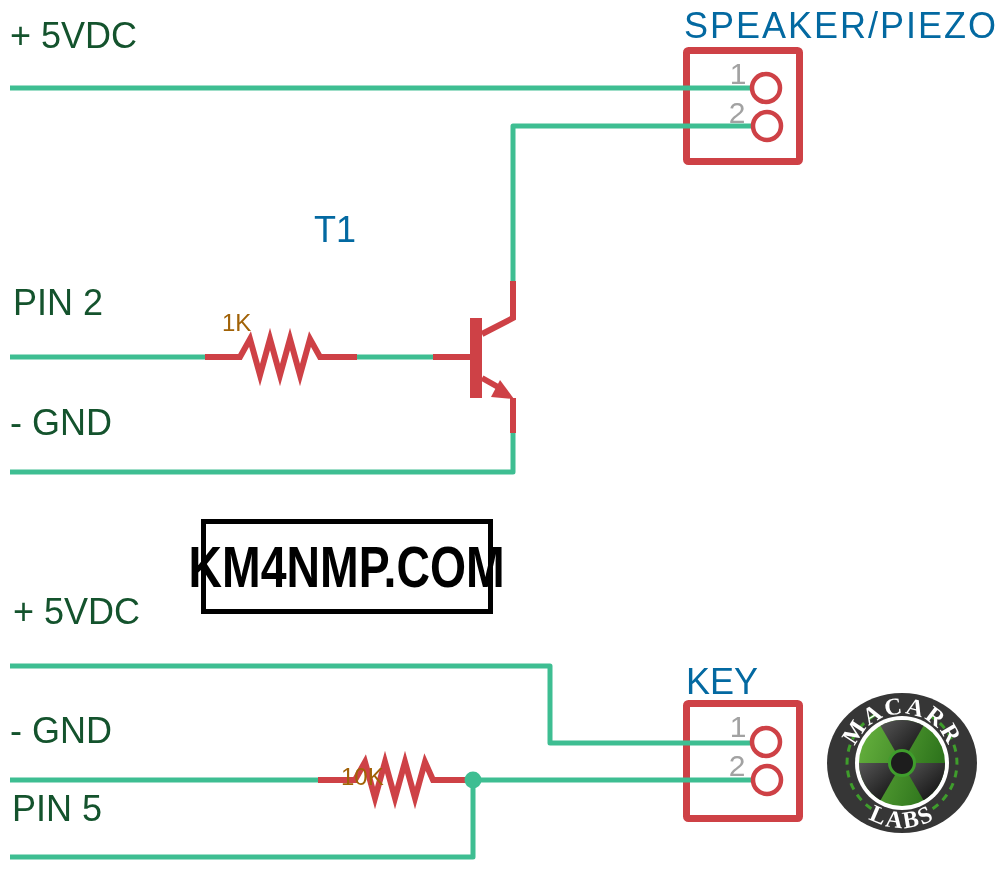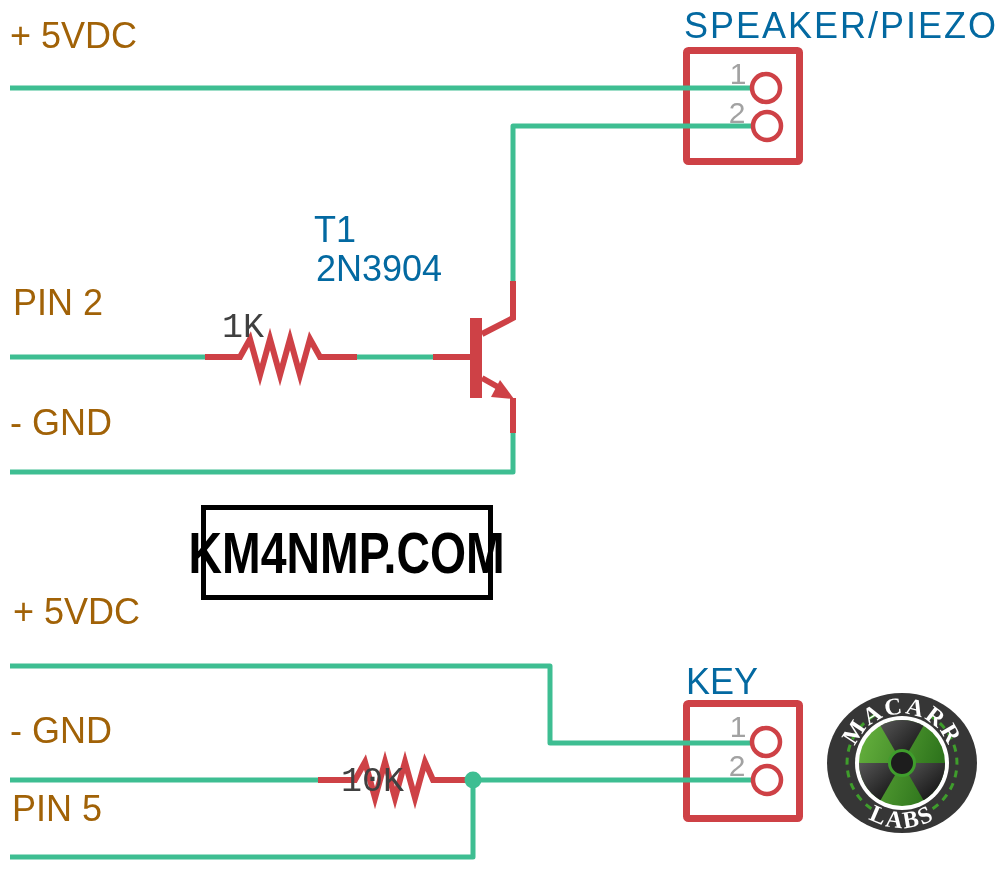--- a/index.html
+++ b/index.html
@@ -1,23 +1,23 @@
 <!DOCTYPE html>
 <html><head>
 <meta charset="utf-8">
 <style>
   html,body{margin:0;padding:0;background:#fff;}
   #stage{position:relative;width:1002px;height:880px;background:#ffffff;overflow:hidden;
          font-family:"Liberation Sans",sans-serif;}
   .lbl{position:absolute;white-space:nowrap;line-height:1;}
-  .green{color:#a16207;font-size:36px;}
+  .green{color:#14532d;font-size:36px;}
   .gray{color:#0369a1;font-size:36px;}
-  .rval{color:#404040;font-size:35px;font-family:Liberation Mono, monospace;}
+  .rval{color:#a16207;font-size:24px;}
   .pinnum{position:absolute;color:#A2A2A2;font-size:30px;line-height:1;width:24px;text-align:center;}
-  #wm-box{position:absolute;left:201px;top:505px;width:292px;height:95px;
+  #wm-box{position:absolute;left:201px;top:519px;width:292px;height:95px;
           border:5px solid #000;box-sizing:border-box;background:#fff;
           display:flex;align-items:center;justify-content:center;}
   #wm-text{font-weight:700;font-size:58px;color:#000;letter-spacing:0px;
            transform:scaleX(0.8);transform-origin:center;
            font-family:"Liberation Sans",sans-serif;}
   svg{position:absolute;left:0;top:0;}
   .arcText{fill:#ffffff;font-family:"Liberation Serif",serif;font-weight:700;
            font-size:24px;letter-spacing:2px;}
 </style>
 </head>
@@ -90,21 +90,20 @@
       </text>
       <text class="arcText">
         <textPath href="#logoBottomArc" startOffset="50%" text-anchor="middle">LABS</textPath>
       </text>
     </g>
   </svg>
 
   <div class="lbl green" style="left:10px;top:18px;">+ 5VDC</div>
   <div class="lbl gray" style="left:684px;top:8px;letter-spacing:2px;">SPEAKER/PIEZO</div>
   <div class="lbl gray" style="left:314px;top:212px;">T1</div>
-  <div class="lbl gray" style="left:316px;top:251px;">2N3904</div>
   <div class="lbl green" style="left:13px;top:285px;">PIN 2</div>
   <div class="lbl rval" style="left:222px;top:311px;">1K</div>
   <div class="lbl green" style="left:10px;top:405px;">- GND</div>
   <div class="lbl green" style="left:13px;top:594px;">+ 5VDC</div>
   <div class="lbl green" style="left:10px;top:713px;">- GND</div>
   <div class="lbl rval" style="left:341px;top:729px;margin-top:36px;">10K</div>
   <div class="lbl green" style="left:12px;top:791px;">PIN 5</div>
   <div class="lbl gray" style="left:686px;top:664px;">KEY</div>
 
   <div class="pinnum" style="left:726px;top:59px;">1</div>

